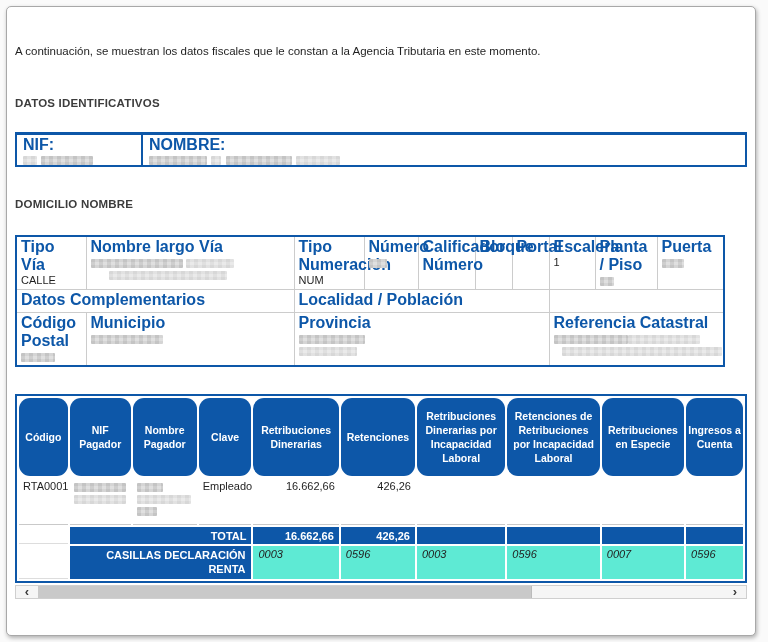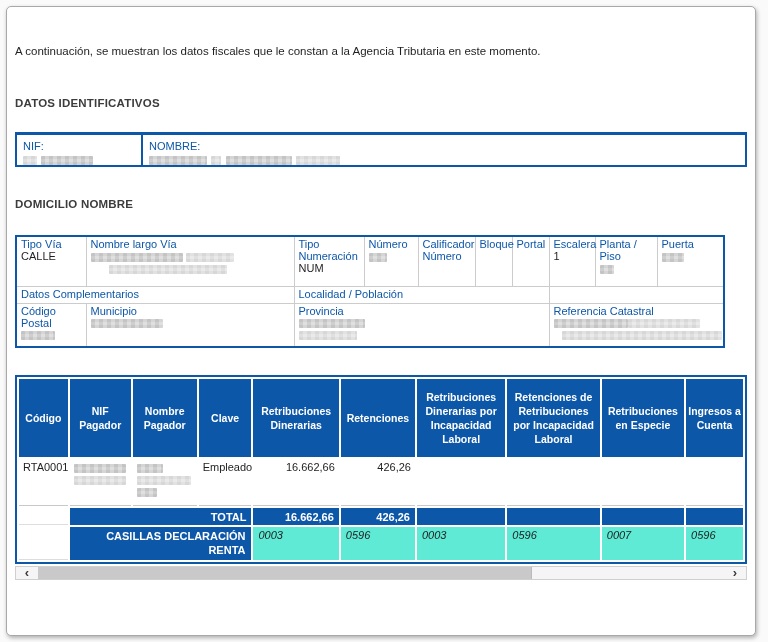--- a/index.html
+++ b/index.html
@@ -51,21 +51,21 @@
 
   
   .id-box {
     margin-top:23px; width:732px; height:35px;
     border:2px solid #0d57a8; border-top-width:3px;
     display:flex; background:#fff;
   }
   .id-cell { padding:1px 6px 2px 6px; }
   .id-cell-nif { width:126px; border-right:2px solid #0d57a8; }
   .id-cell-nombre { flex:1;border-radius:10px; }
-  .blue-label { color:#0d57a8; font-weight:normal; font-size:11px;margin-top:41px; }
+  .blue-label { color:#0d57a8; font-weight:bold; font-size:16px;margin-top:41px; }
 
   
   .dom-table {
     margin-top:25px; width:590px;
     border-collapse:collapse;
     border:2px solid #0d57a8;
     table-layout:fixed;
     background:#fff;
   }
   .dom-table td {
@@ -84,21 +84,21 @@
     margin-top:27px; width:732px;
     border-collapse:separate; border-spacing:2px;
     border:2px solid #0d57a8;
     table-layout:fixed;
     background:#fff;
   }
   .rend-table th {
     background:#0d57a8; color:#fff;
     font-size:10.5px; font-weight:bold;
     text-align:center; vertical-align:middle;
-    padding:4px 2px; height:78px; line-height:1.35;
+    padding:4px 2px; height:78px; line-height:1.35;border-radius:11px;
   }
   .rend-table td { font-size:11px; }
   .rend-data td {
     vertical-align:top; padding:2px 4px; height:47px;
     border-bottom:1px solid #c9c9c9; color:#1f1f1f;
   }
   .num { text-align:right; }
   .row-total td { height:17px;margin-top:36px; }
   .cell-blue {
     background:#0d57a8; color:#fff; font-weight:bold;

